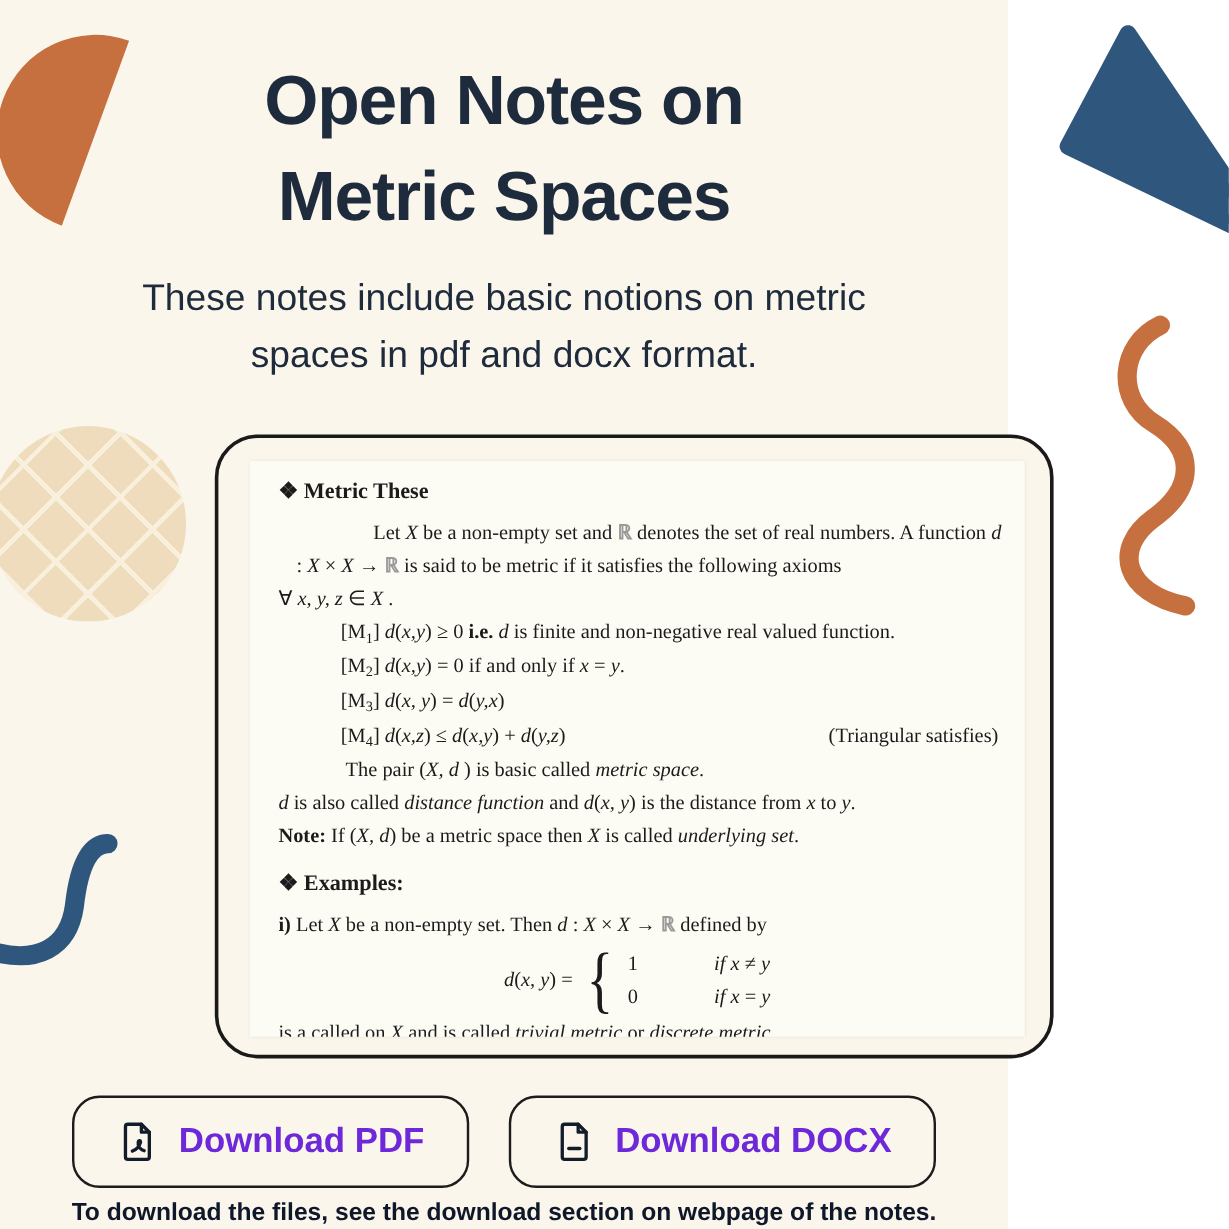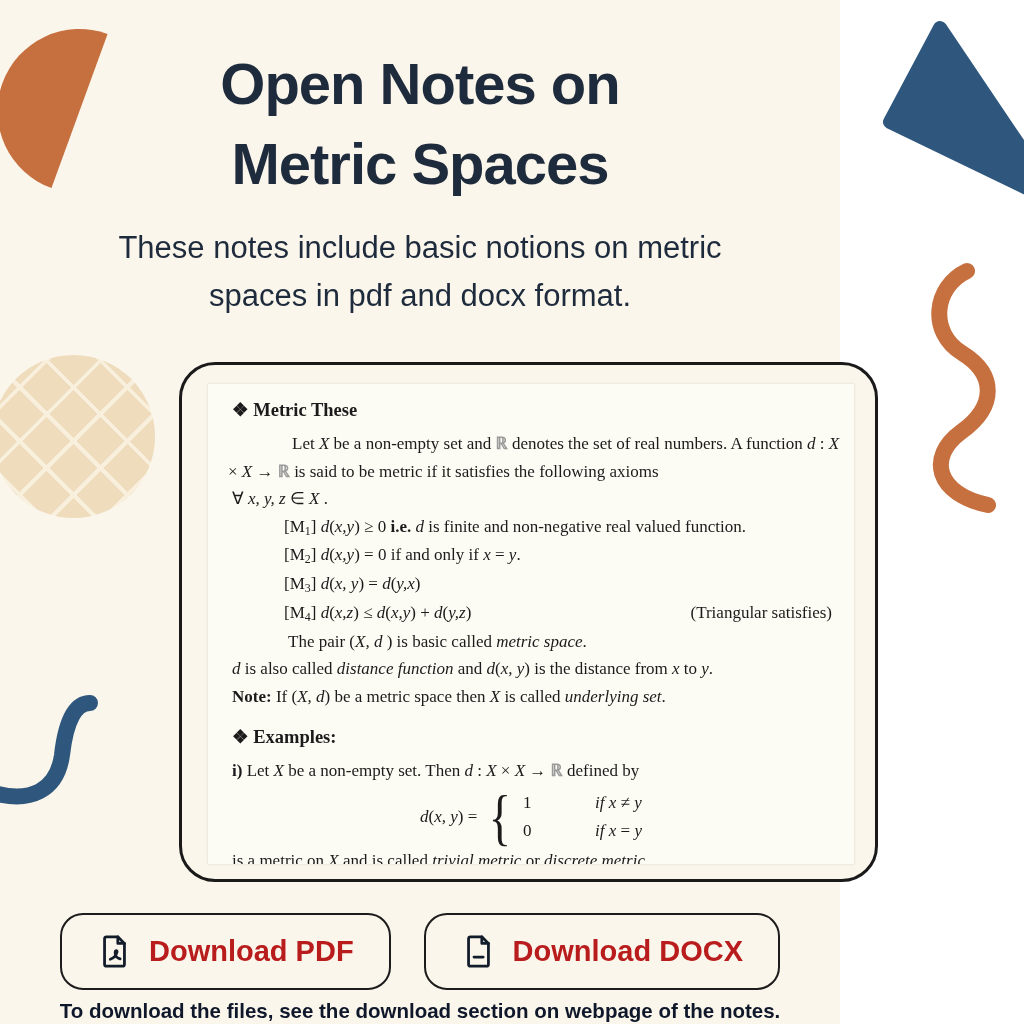--- a/index.html
+++ b/index.html
@@ -18,35 +18,35 @@
   .title{position:absolute;left:0;right:0;top:44px;text-align:center;font-size:58px;font-weight:700;line-height:80px;letter-spacing:-1px;color:#1e2b3c;margin:0;}
   .subtitle{position:absolute;left:0;right:0;top:224px;text-align:center;font-size:31px;font-weight:400;line-height:48px;color:#1e2b3c;margin:0;}
 
   
   .card{position:absolute;left:179px;top:362px;width:699px;height:520px;border:3px solid #1a1a1a;border-radius:36px;background:#fbf6eb;box-sizing:border-box;}
   .doc{position:absolute;left:26px;top:19px;right:21px;bottom:15px;background:#fcfbf4;box-shadow:0 0 3px rgba(0,0,0,.12);overflow:hidden;
        font-family:"Liberation Serif",serif;font-size:17px;line-height:1.62;color:#1b1b1b;padding:8px 14px;box-sizing:border-box;}
   .l-h{font-weight:bold;font-size:18.5px;margin:4px 0 4px 10px;}
   .l-h2{font-weight:bold;font-size:18.5px;margin:13px 0 4px 10px;}
   .l-p{margin-left:10px;}
-  .l-pi{margin-left:6px;text-indent:64px;}
+  .l-pi{margin-left:25px;text-indent:64px;}
   .l-pi2{margin-left:10px;text-indent:56px;}
   .l-axiom{display:flex;justify-content:space-between;margin-left:62px;padding-right:8px;}
   .l-cases{display:flex;justify-content:center;align-items:center;gap:8px;margin:4px 0 2px 0;}
   .cases-brace{font-size:62px;font-weight:300;line-height:56px;transform:scaleX(.75);font-family:"Liberation Serif",serif;}
   .cases-col{display:flex;flex-direction:column;line-height:28px;}
   .cases-row{display:flex;}
   .cases-val{width:72px;}
   .dsR{color:#9a9a9a;font-weight:600;}
   .sub{font-size:70%;vertical-align:-18%;}
 
   
   .btn-row{position:absolute;left:0;right:0;top:913px;display:flex;justify-content:center;gap:33px;}
   .dl-btn{display:flex;align-items:center;gap:15px;height:77px;padding:0 35px;background:#fbf6eb;border:2.5px solid #1c1c1c;border-radius:23px;
-          font-family:"Liberation Sans",sans-serif;font-size:29px;font-weight:700;color:#b91c1c;cursor:pointer;}
+          font-family:"Liberation Sans",sans-serif;font-size:29px;font-weight:700;color:#6d28d9;cursor:pointer;}
   .dl-btn svg{flex:0 0 auto;}
 
   
   .footer-note{position:absolute;left:0;right:0;top:999px;text-align:center;font-size:20.5px;font-weight:700;color:#0f172a;}
 </style>
 </head>
 <body>
 
 <div class="canvas">
 
@@ -97,21 +97,21 @@
             <span class="cases-row">
               <span class="cases-val">1</span>
               <span><span style="font-style: italic;">if</span><span>  </span><span style="font-style: italic;">x</span><span> ≠ </span><span style="font-style: italic;">y</span></span>
             </span>
             <span class="cases-row">
               <span class="cases-val">0</span>
               <span><span style="font-style: italic;">if</span><span> </span><span style="font-style: italic;">x</span><span> = </span><span style="font-style: italic;">y</span></span>
             </span>
           </span>
         </div>
-        <div class="l-p"><span>is a metric on </span><span style="font-style: italic;">X</span><span> and is called </span><span style="font-style: italic;">trivial metric</span><span> or </span><span style="font-style: italic;">discrete metric</span><span>.</span></div>
+        <div class="l-p"><span>is a called on </span><span style="font-style: italic;">X</span><span> and is called </span><span style="font-style: italic;">trivial metric</span><span> or </span><span style="font-style: italic;">discrete metric</span><span>.</span></div>
       </div>
   </div>
 
   <div class="btn-row">
     <button class="dl-btn">
       <svg width="37" height="37" viewBox="0 0 24 24" fill="none" stroke="#131c2b" stroke-width="1.8" stroke-linecap="round" stroke-linejoin="round">
         <path d="M6.2 2.5h7.3l4.3 4.3v13.4a1.3 1.3 0 0 1-1.3 1.3H6.2a1.3 1.3 0 0 1-1.3-1.3V3.8a1.3 1.3 0 0 1 1.3-1.3z"></path>
         <path d="M13.5 2.5v4.3h4.3"></path>
         <path d="M8.6 17c2.2-.7 3.8-2.6 4.4-4.6.3-1.1-1-1.4-1.2-.3-.4 2.1 1 4.1 3.2 4.7"></path>
       </svg>

